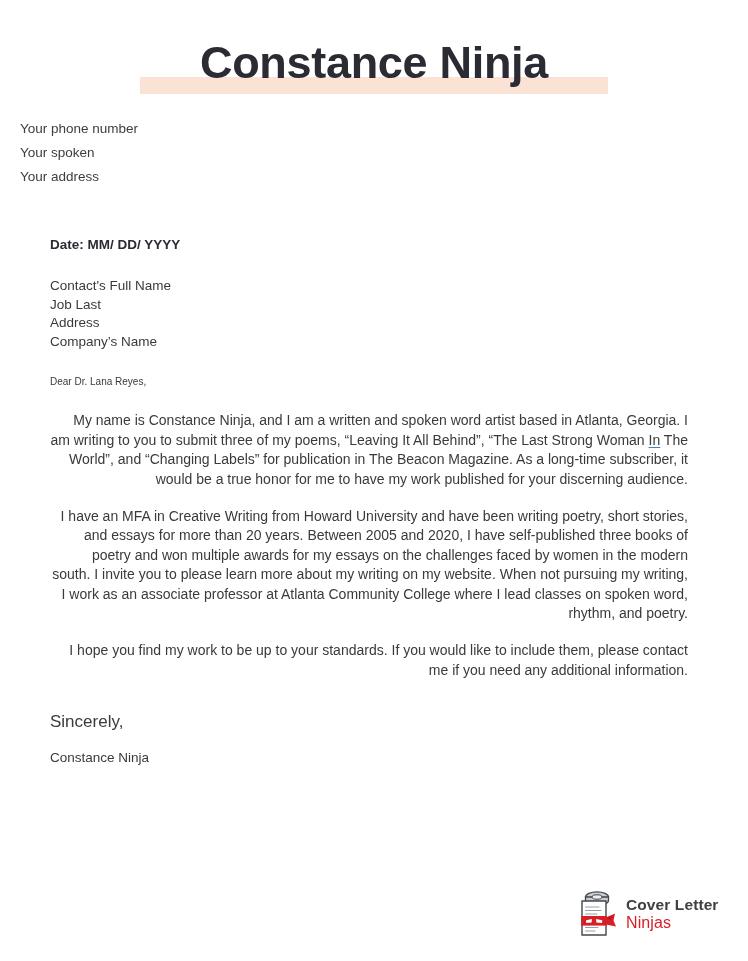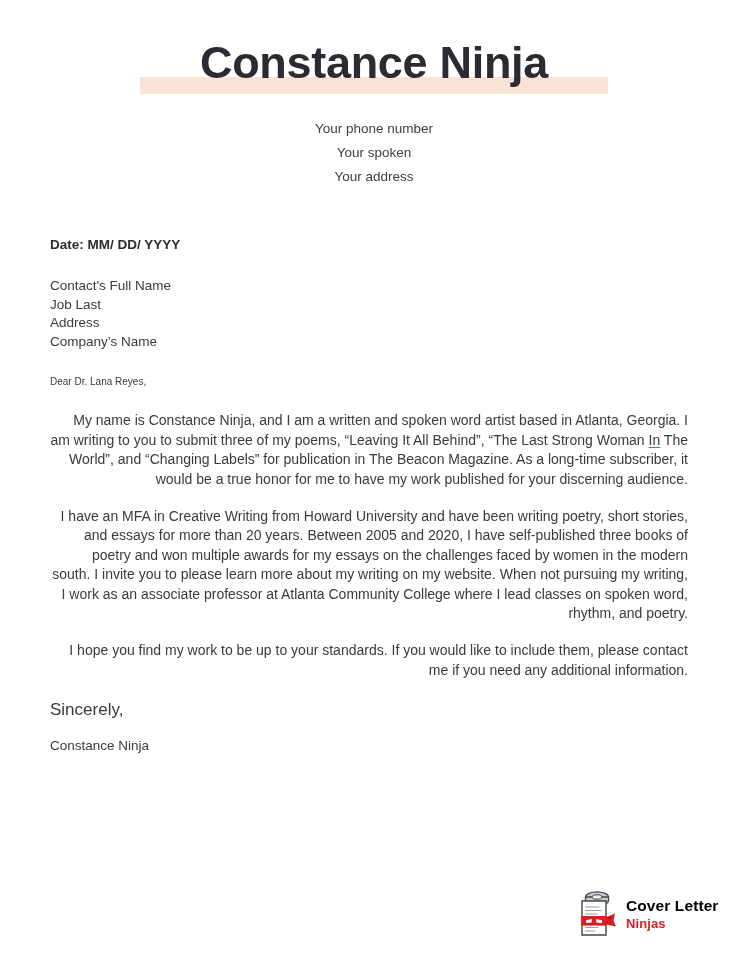--- a/index.html
+++ b/index.html
@@ -51,21 +51,21 @@
     line-height: 58px;
     white-space: nowrap;
   }
 
   
   .contact-block {
     position: absolute;
     left: 0;
     right: 0;
     top: 117px;
-    text-align: center;
+    padding-left: 20px;
   }
   .contact-line {
     font-size: 13.5px;
     line-height: 24px;
     color: #3d3d3d;
   }
 
   
   .body-block {
     position: absolute;
@@ -92,21 +92,21 @@
     font-size: 10px;
     line-height: 20px;
     margin-bottom: 19px;
   }
   .para {
     font-size: 14px;
     line-height: 19.4px;
     margin: 0 0 18px 0;
     text-align: right;
   }
-  .para.tight { margin-bottom: 20px; }
+  .para.tight { margin-bottom: 32px; }
 
   .spellcheck {
     text-decoration: underline;
     text-decoration-color: #4a7ebb;
     text-underline-offset: 2px;
   }
 
   .signoff {
     font-size: 17px;
     line-height: 20px;
@@ -133,26 +133,26 @@
     position: relative;
     flex: none;
   }
   .logo-wordmark {
     margin-left: 9px;
     line-height: 1;
   }
   .logo-line1 {
     font-size: 15.5px;
     font-weight: bold;
-    color: #000000;
+    color: #404040;
     letter-spacing: 0.1px;
   }
   .logo-line2 {
-    font-size: 13px;
-    font-weight: bold;
+    font-size: 16px;
+    font-weight: normal;
     color: #d81f26;
     letter-spacing: 0.1px;
     margin-top: 3px;
   }
 </style>
 </head>
 <body>
 
 <div class="page">
 

